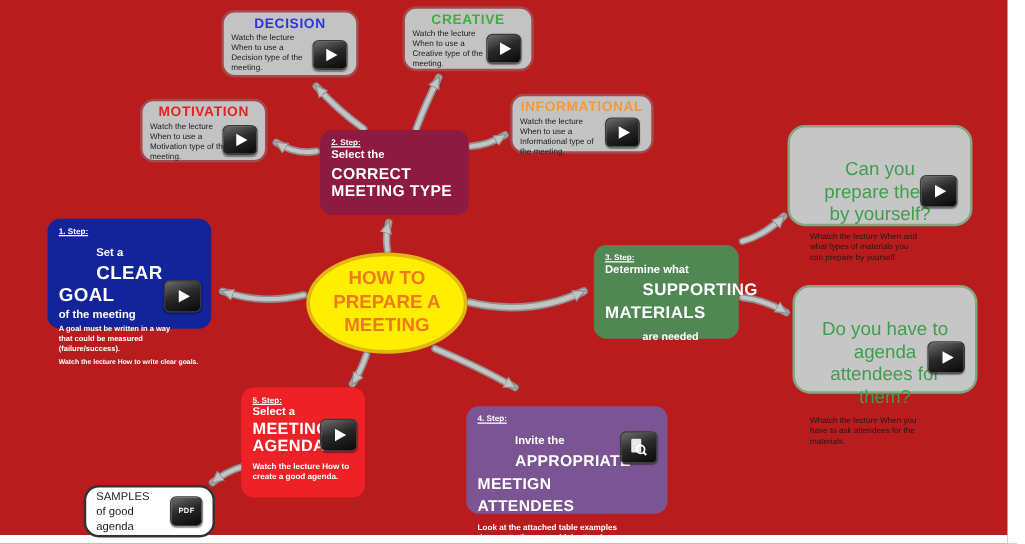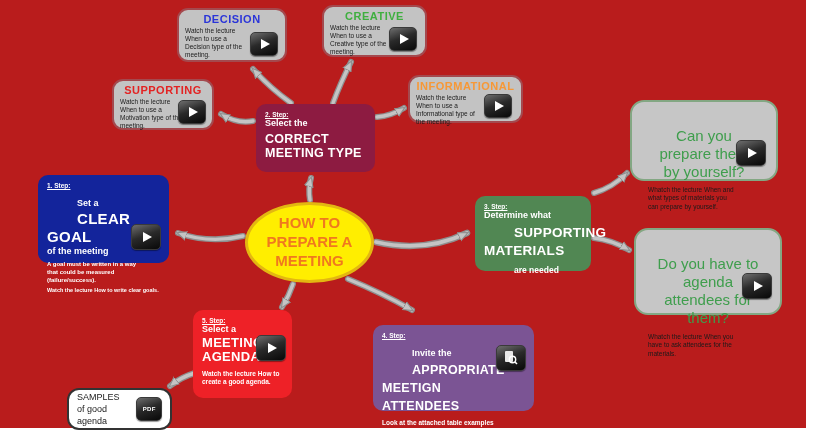--- a/index.html
+++ b/index.html
@@ -145,21 +145,21 @@
     <div class="play-btn abs" style="right:7px;top:22px;width:26px;height:22px;"></div>
   </div>
 
   <div class="node type-box" style="left:322px;top:5px;width:105px;height:52px;">
     <div class="type-title t-creative">CREATIVE</div>
     <div class="type-body">Watch the lecture When to use a Creative type of the meeting.</div>
     <div class="play-btn abs" style="right:8px;top:20px;width:26px;height:22px;"></div>
   </div>
 
   <div class="node type-box" style="left:112px;top:79px;width:102px;height:51px;">
-    <div class="type-title t-motivation">SUPPORTING</div>
+    <div class="type-title t-motivation">MOTIVATION</div>
     <div class="type-body">Watch the lecture When to use a Motivation type of the meeting.</div>
     <div class="play-btn abs" style="right:6px;top:19px;width:26px;height:22px;"></div>
   </div>
 
   <div class="node type-box" style="left:408px;top:75px;width:115px;height:48px;">
     <div class="type-title t-informational">INFORMATIONAL</div>
     <div class="type-body">Watch the lecture When to use a Informational type of the meeting.</div>
     <div class="play-btn abs" style="right:9px;top:17px;width:26px;height:22px;"></div>
   </div>
 

